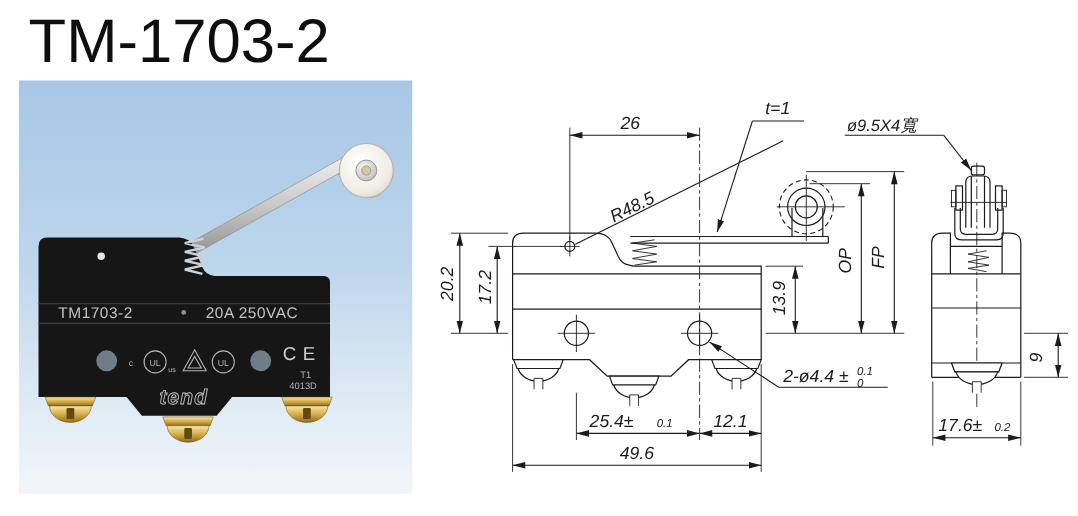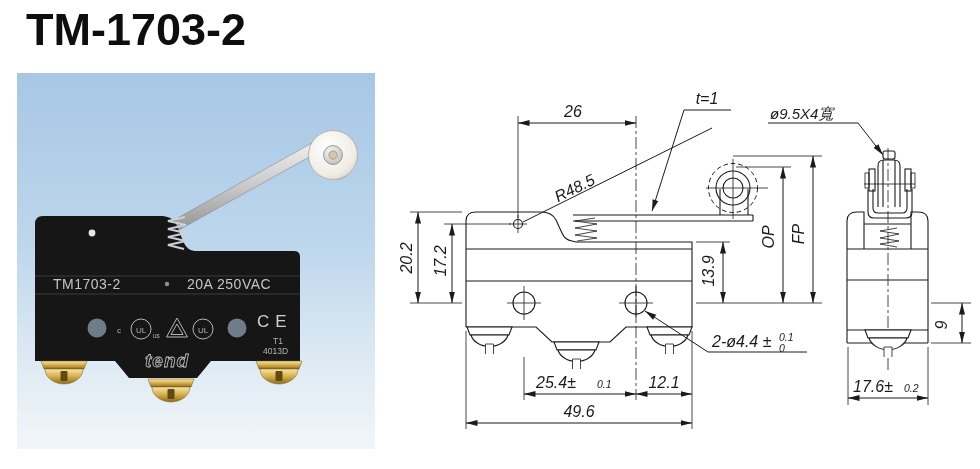--- a/index.html
+++ b/index.html
@@ -2,21 +2,21 @@
 <html><head>
 <meta charset="utf-8">
 <style>
   html,body{margin:0;padding:0;}
   body{
     width:980px;height:469px;position:relative;overflow:hidden;
     background:#ffffff;font-family:"Liberation Sans",sans-serif;
   }
   .page-title{
     position:absolute;left:26px;top:4px;
-    font-size:45px;font-weight:bold;color:#0e0e0e;letter-spacing:0px;
+    font-size:56px;font-weight:normal;color:#0e0e0e;letter-spacing:0px;
   }
   .photo-wrap{
     position:absolute;left:17px;top:73px;width:358px;height:376px;
   }
   .drawing-wrap{
     position:absolute;left:395px;top:70px;width:585px;height:399px;font-style:italic;
   }
   svg{display:block;}
   
   .ln{fill:none;stroke:#1b1b1b;stroke-width:1.1;stroke-linecap:butt;}

